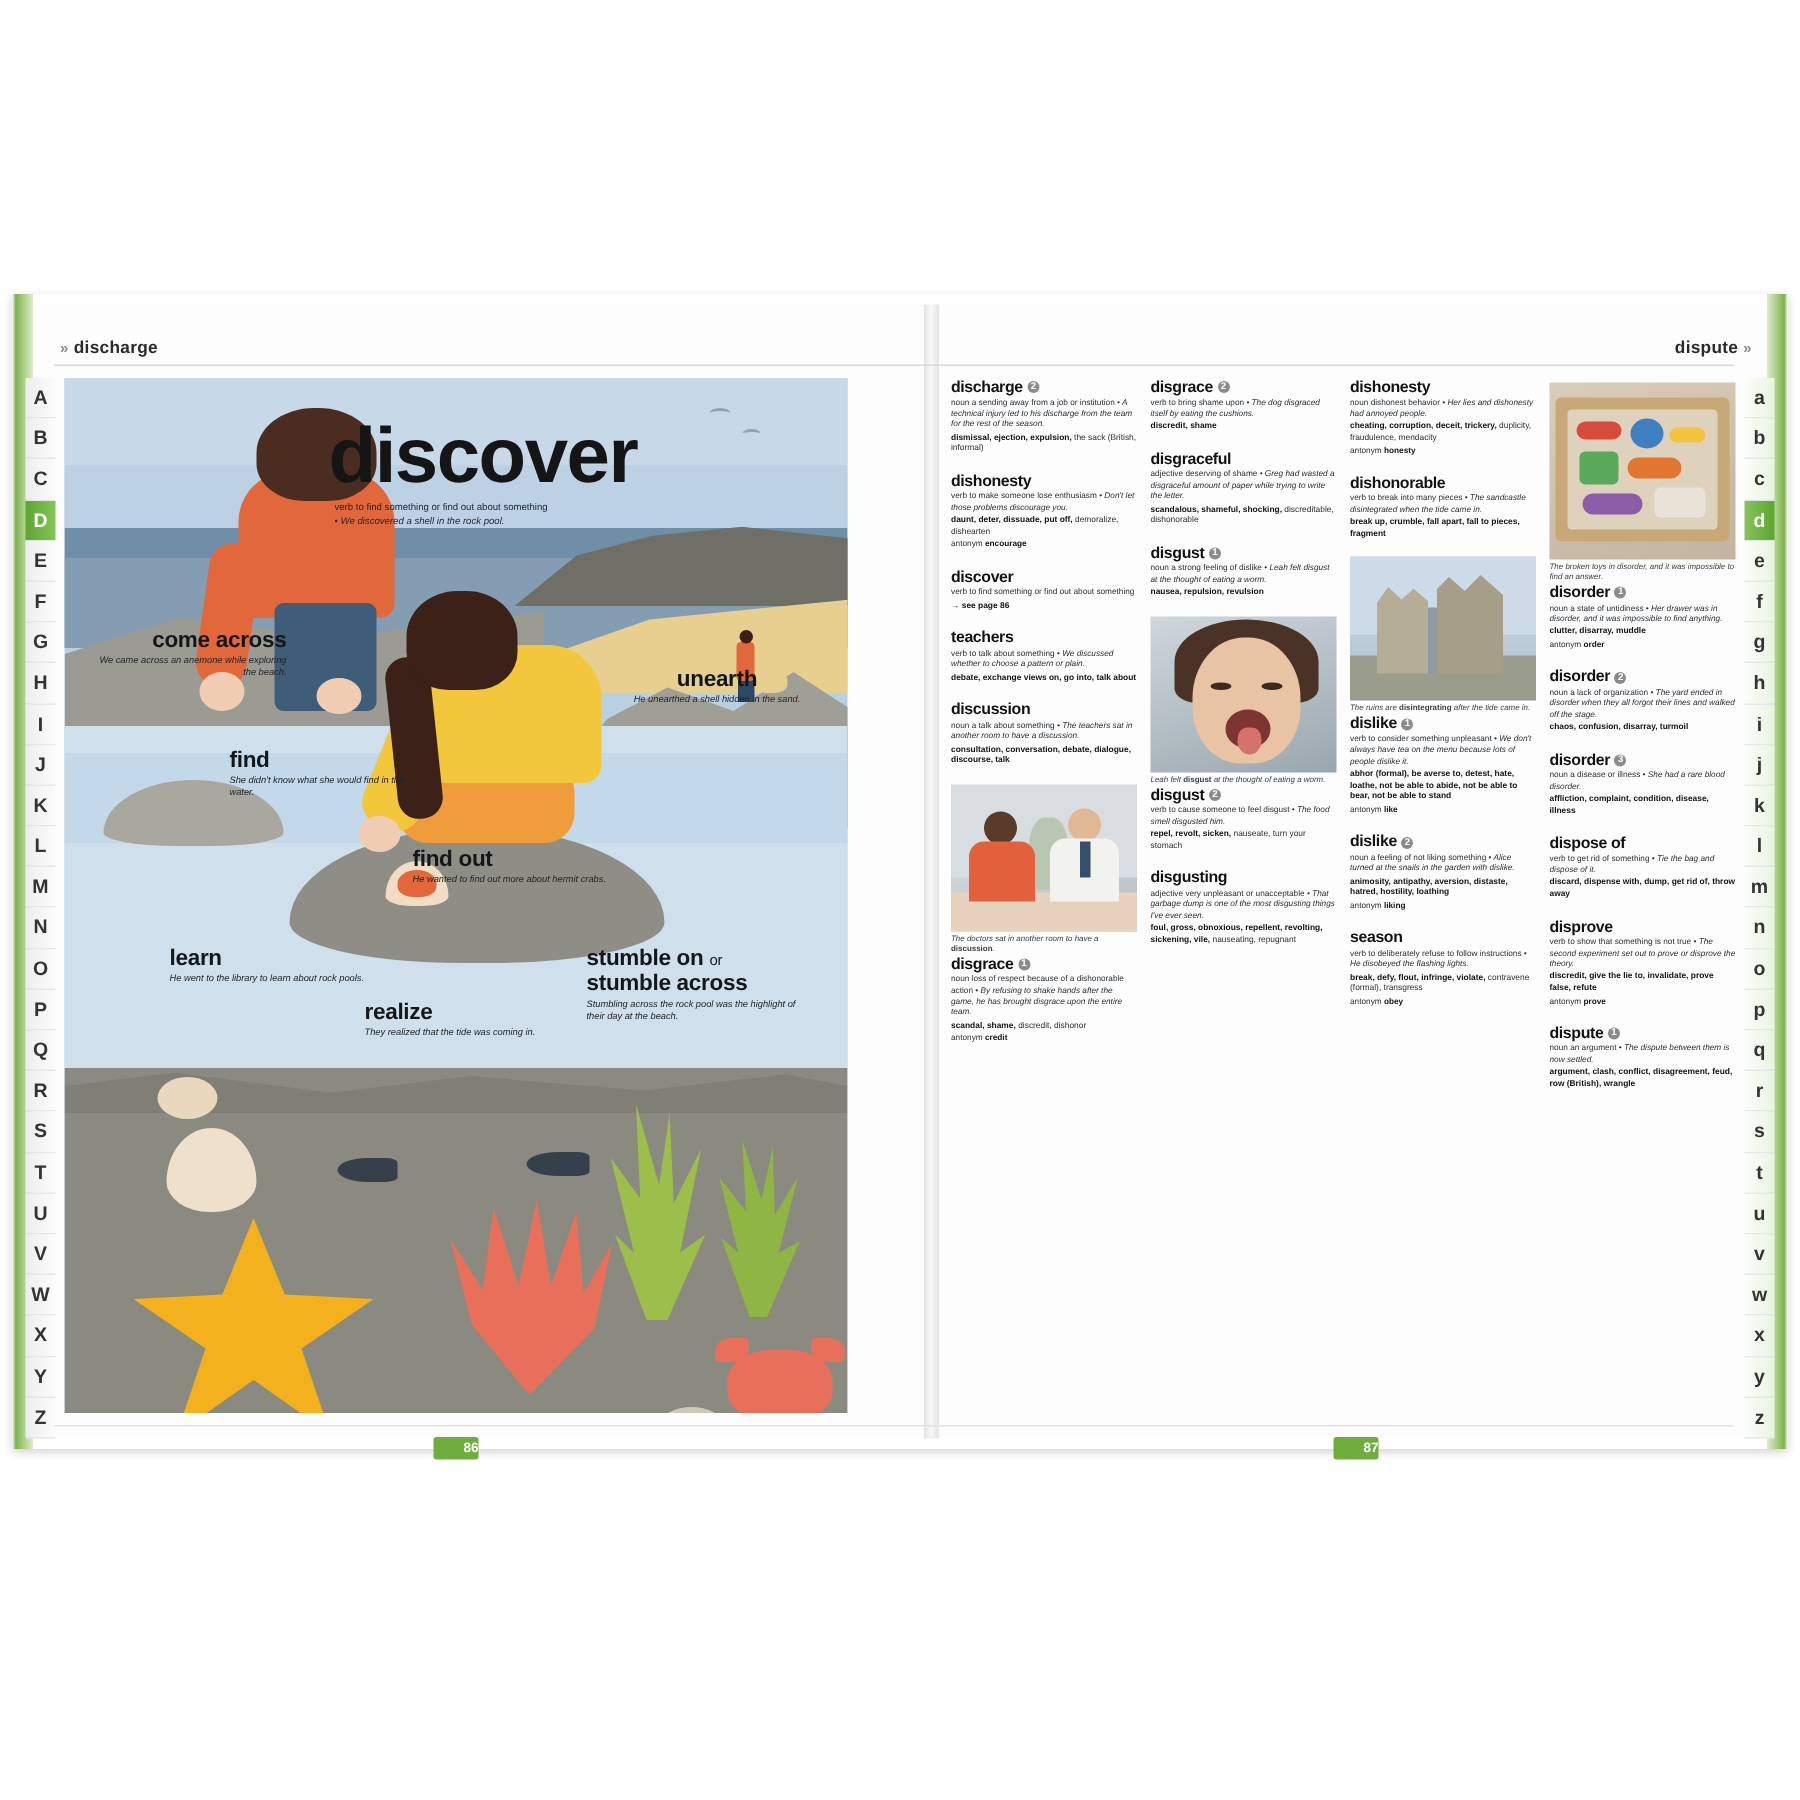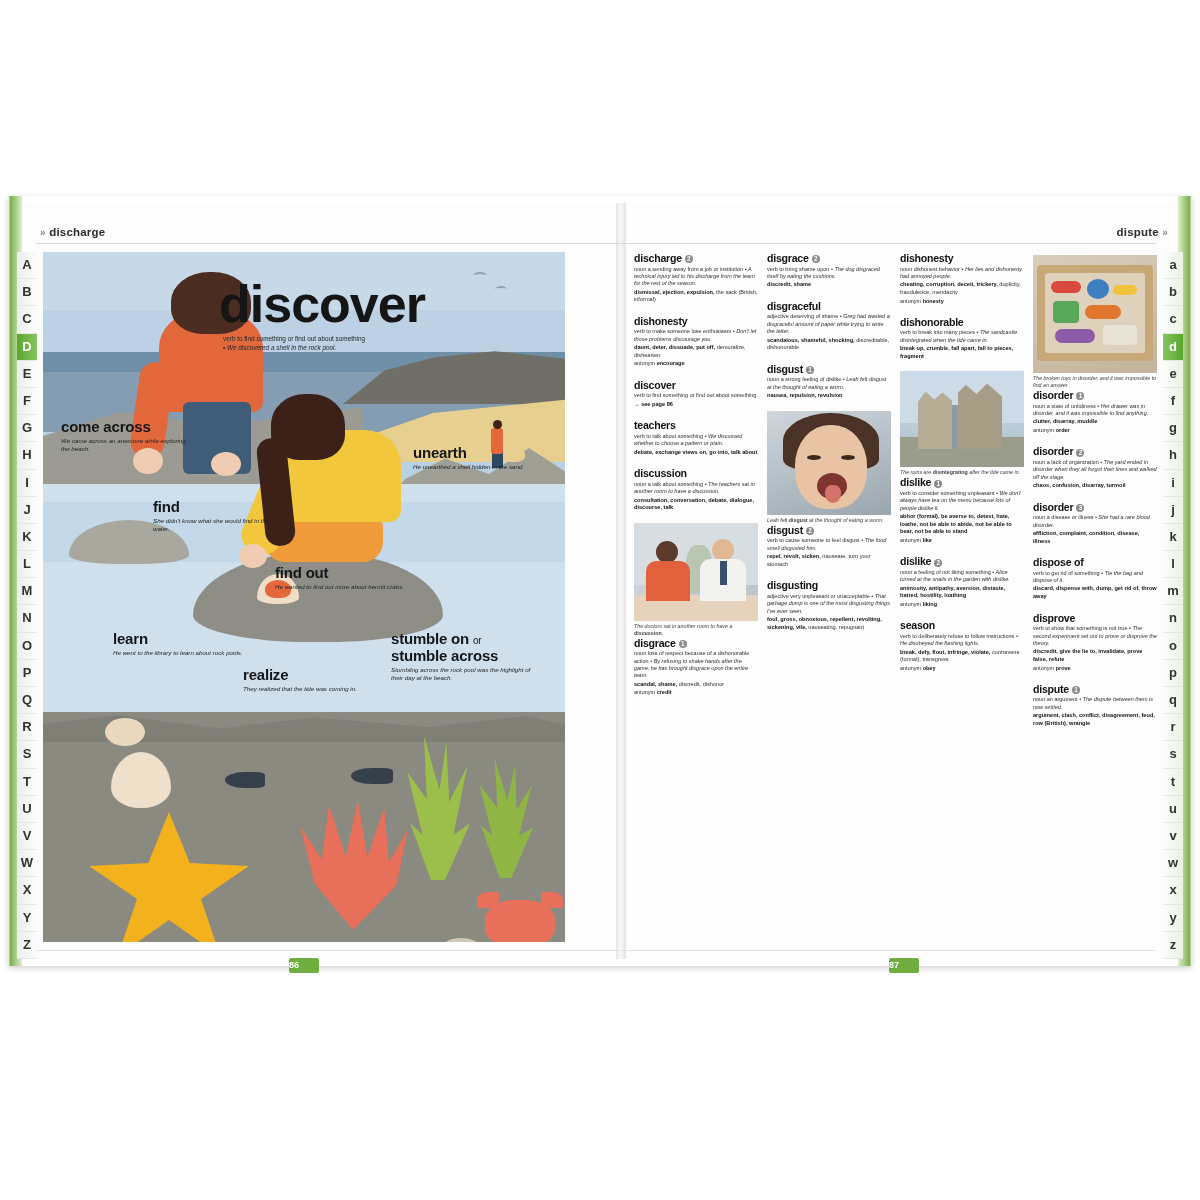--- a/index.html
+++ b/index.html
@@ -139,22 +139,22 @@
   
   .illus-title{position:absolute;left:176px;top:22px;font-size:52px;font-weight:bold;color:#151515;letter-spacing:-1px;}
   .illus-sub{position:absolute;left:180px;top:82px;width:210px;font-size:6.4px;line-height:9px;color:#23282c;}
   .illus-sub i{font-style:italic;}
 
   .lab{position:absolute;}
   .lab .w{font-size:15px;font-weight:bold;color:#14171a;letter-spacing:-.2px;}
   .lab .w .sm{font-size:10px;font-weight:normal;}
   .lab .d{font-size:6.2px;line-height:8.4px;color:#20252a;font-style:italic;margin-top:2px;width:130px;}
 
-  .lab-comeacross{left:18px;top:166px;}
-  .lab-unearth{left:370px;top:192px;}
+  .lab-comeacross{left:18px;top:166px;text-align:right;}
+  .lab-unearth{left:370px;top:192px;text-align:center;}
   .lab-find{left:110px;top:246px;}
   .lab-findout{left:232px;top:312px;}
   .lab-learn{left:70px;top:378px;}
   .lab-realize{left:200px;top:414px;}
   .lab-stumble{left:348px;top:378px;}
   .lab-stumble .d{width:146px;}
 
   
   .cols{position:absolute;left:634px;top:252px;width:524px;height:692px;
     display:flex;gap:0px;}
@@ -214,21 +214,21 @@
   .it1{position:absolute;left:18px;top:26px;width:30px;height:12px;background:#d84a3c;border-radius:6px;}
   .it2{position:absolute;left:54px;top:24px;width:22px;height:20px;background:#3d7fc0;border-radius:50%;}
   .it3{position:absolute;left:80px;top:30px;width:24px;height:10px;background:#f2c33c;border-radius:5px;}
   .it4{position:absolute;left:20px;top:46px;width:26px;height:22px;background:#59a85c;border-radius:4px;}
   .it5{position:absolute;left:52px;top:50px;width:36px;height:14px;background:#e0762f;border-radius:7px;}
   .it6{position:absolute;left:22px;top:74px;width:40px;height:14px;background:#8c5ca8;border-radius:7px;}
   .it7{position:absolute;left:70px;top:70px;width:34px;height:20px;background:#e8e3d6;border-radius:4px;}
 
   
   .pagebadge{
-    position:absolute;top:958px;width:30px;height:15px;line-height:15px;text-align:left;
+    position:absolute;top:958px;width:30px;height:15px;line-height:15px;text-align:right;
     font-size:9px;font-weight:bold;color:#ffffff;background:#6fae3e;border-radius:2px;
   }
   .pagebadge-left{left:289px;}
   .pagebadge-right{left:889px;}
   .footer-rule{position:absolute;left:36px;top:950px;width:1120px;height:1px;background:#e2e2e2;}
 </style>
 </head>
 <body>
 
 <div class="photo">

